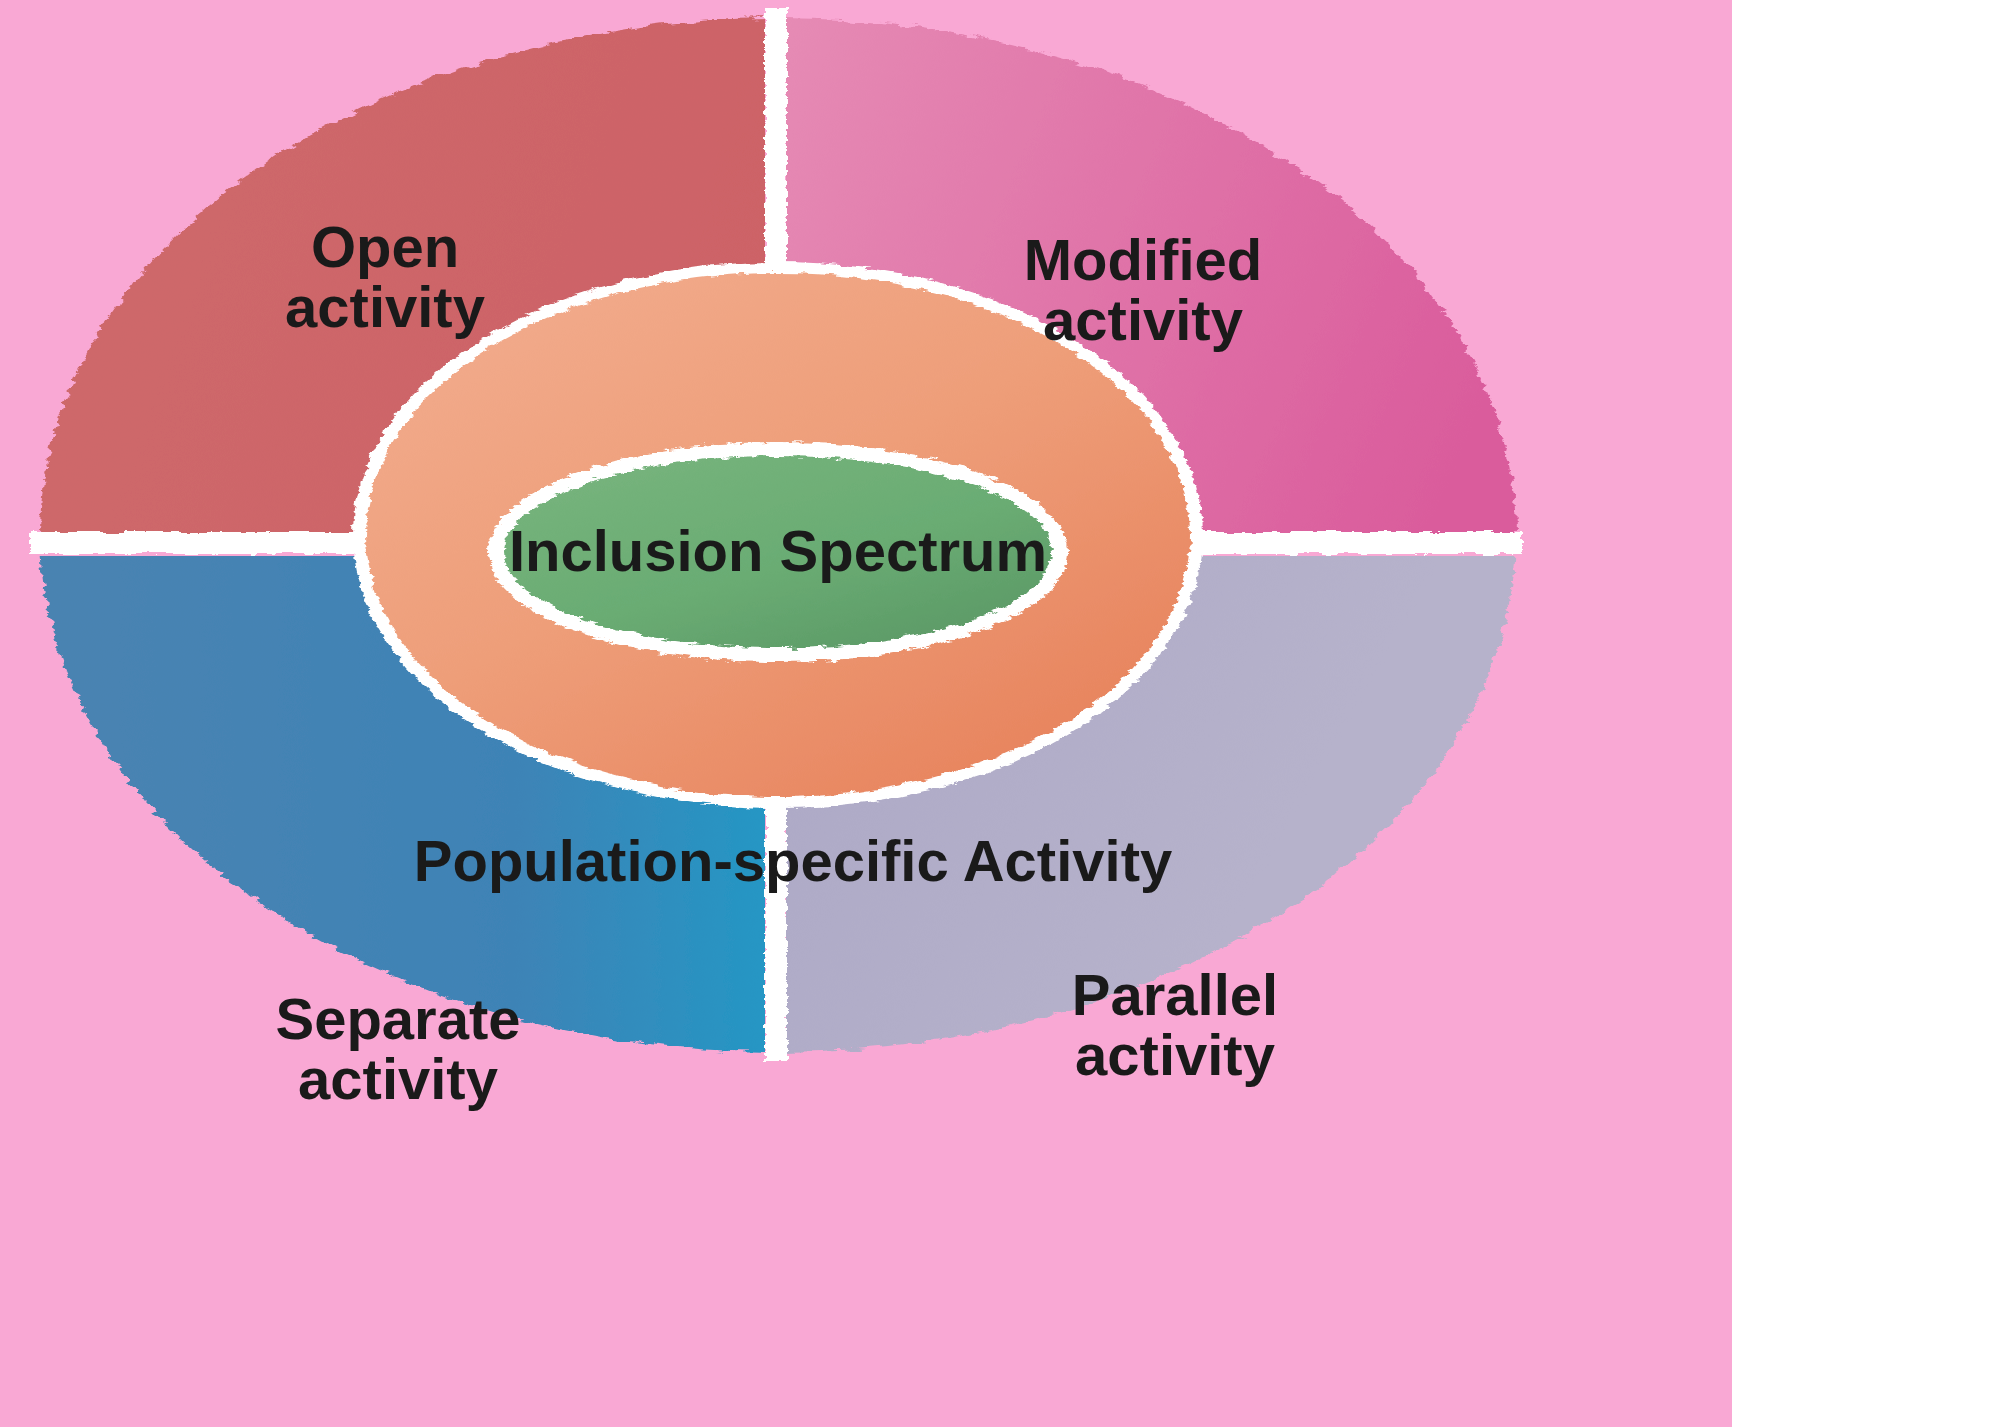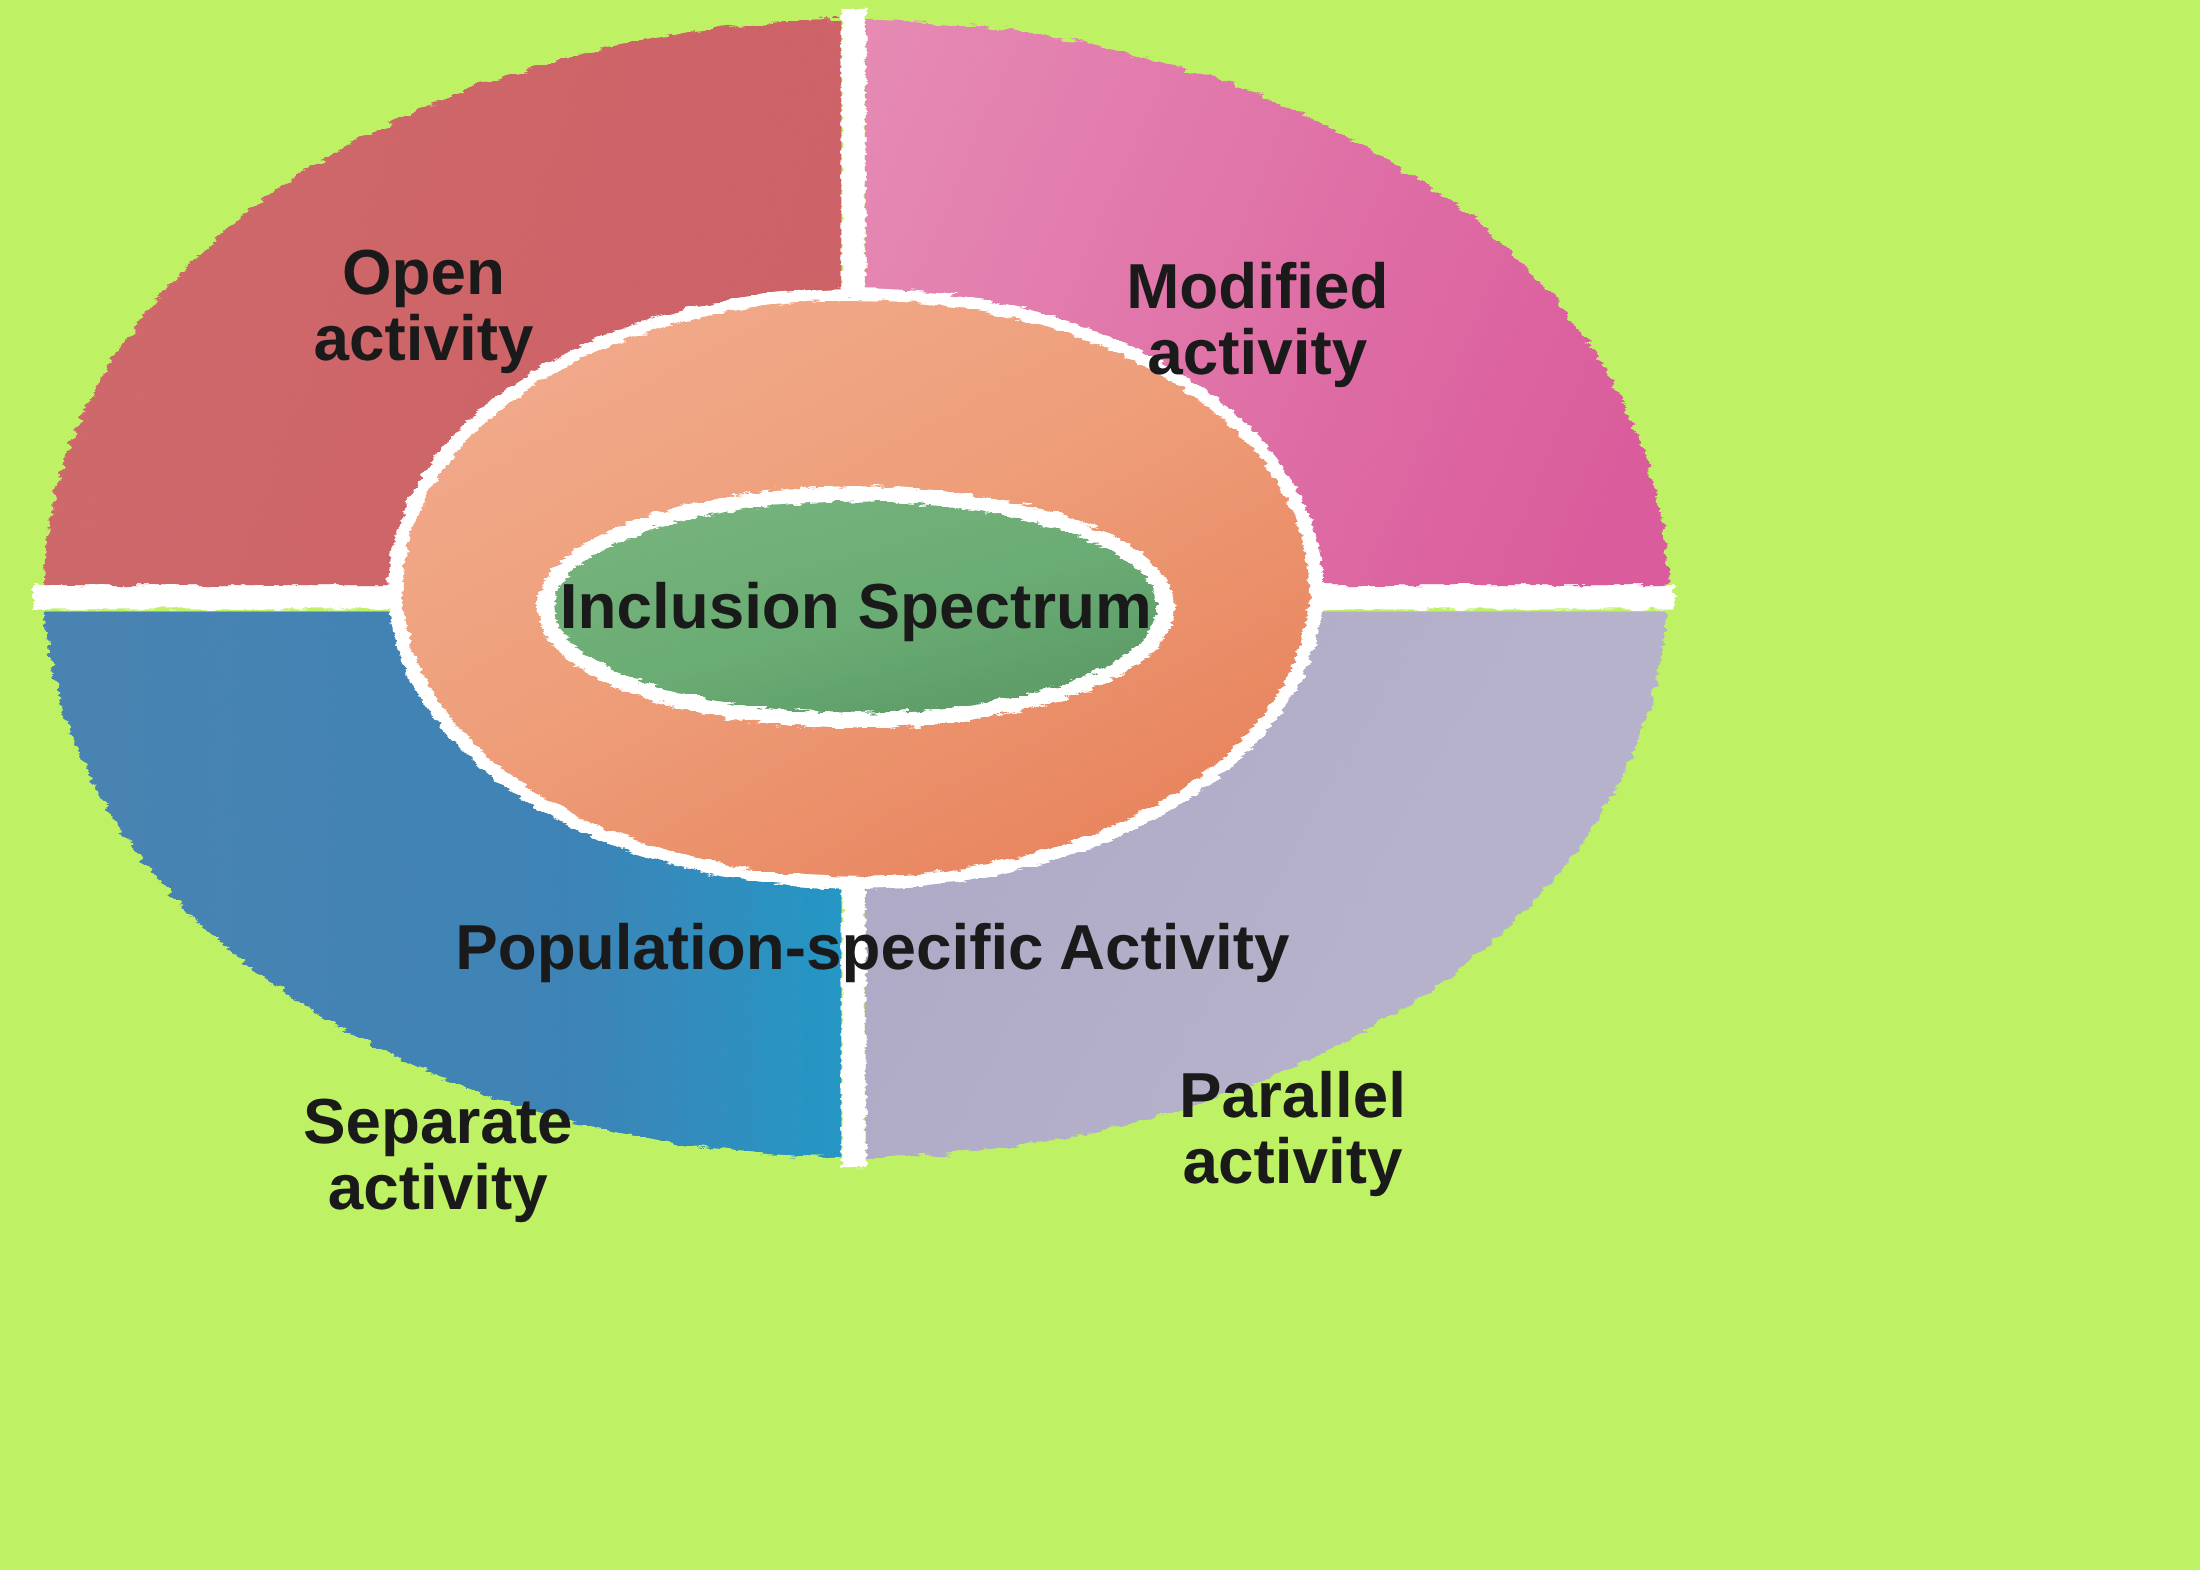--- a/index.html
+++ b/index.html
@@ -9,23 +9,23 @@
     background: #ffffff;
   }
   body {
     width: 2000px;
     height: 1427px;
     overflow: hidden;
     font-family: "Liberation Sans", sans-serif;
   }
   #diagram-root {
     position: relative;
-    width: 2000px;
+    width: 1732px;
     height: 1427px;
-    background: #bef264;
+    background: #f9a8d4;
   }
   svg#spectrum-svg {
     position: absolute;
     top: 0;
     left: 0;
     width: 2000px;
     height: 1427px;
     display: block;
   }
   .seg-label {

